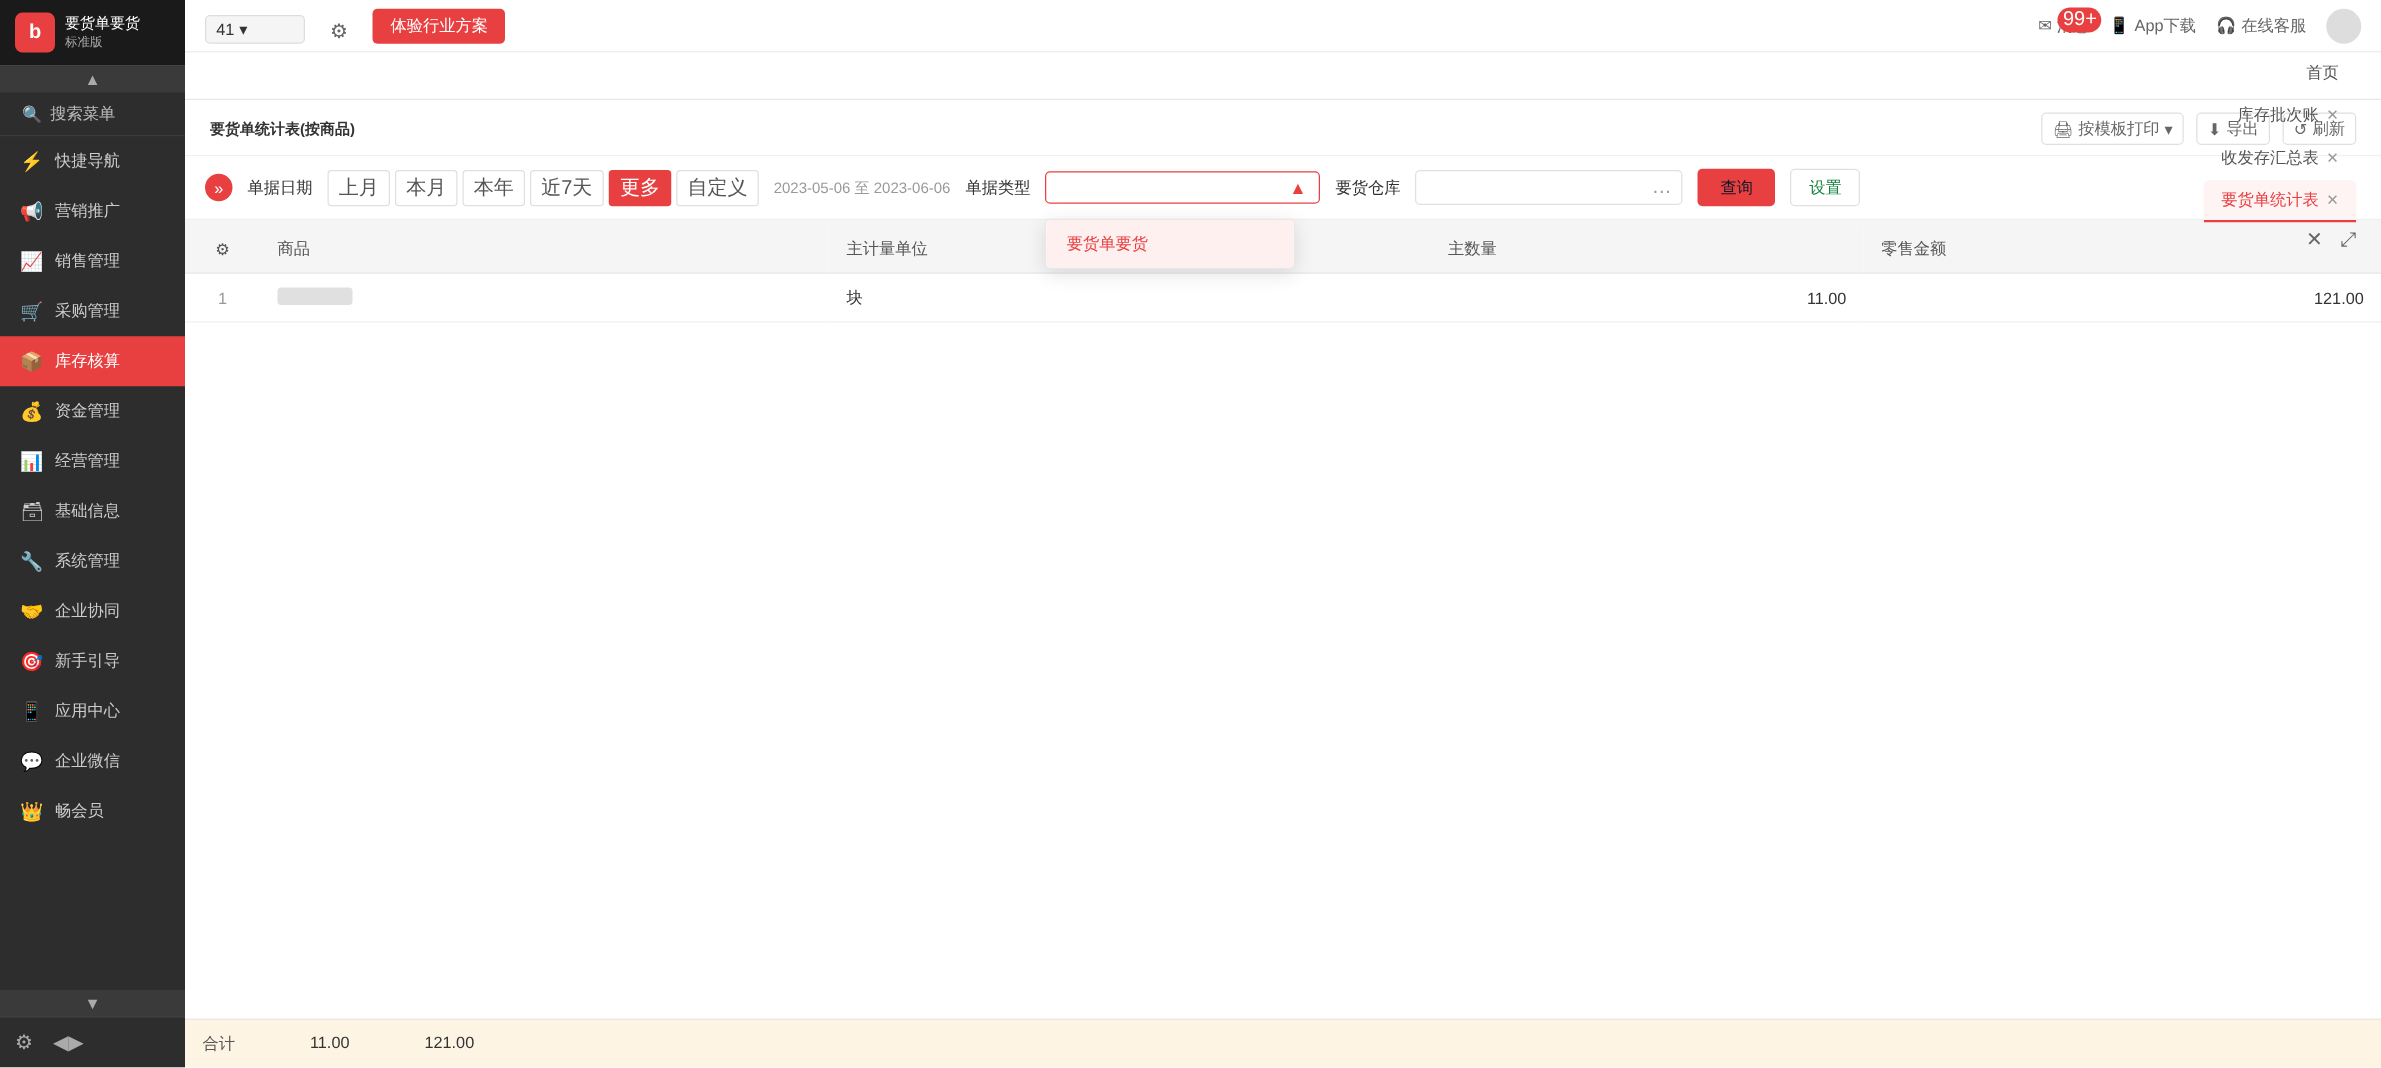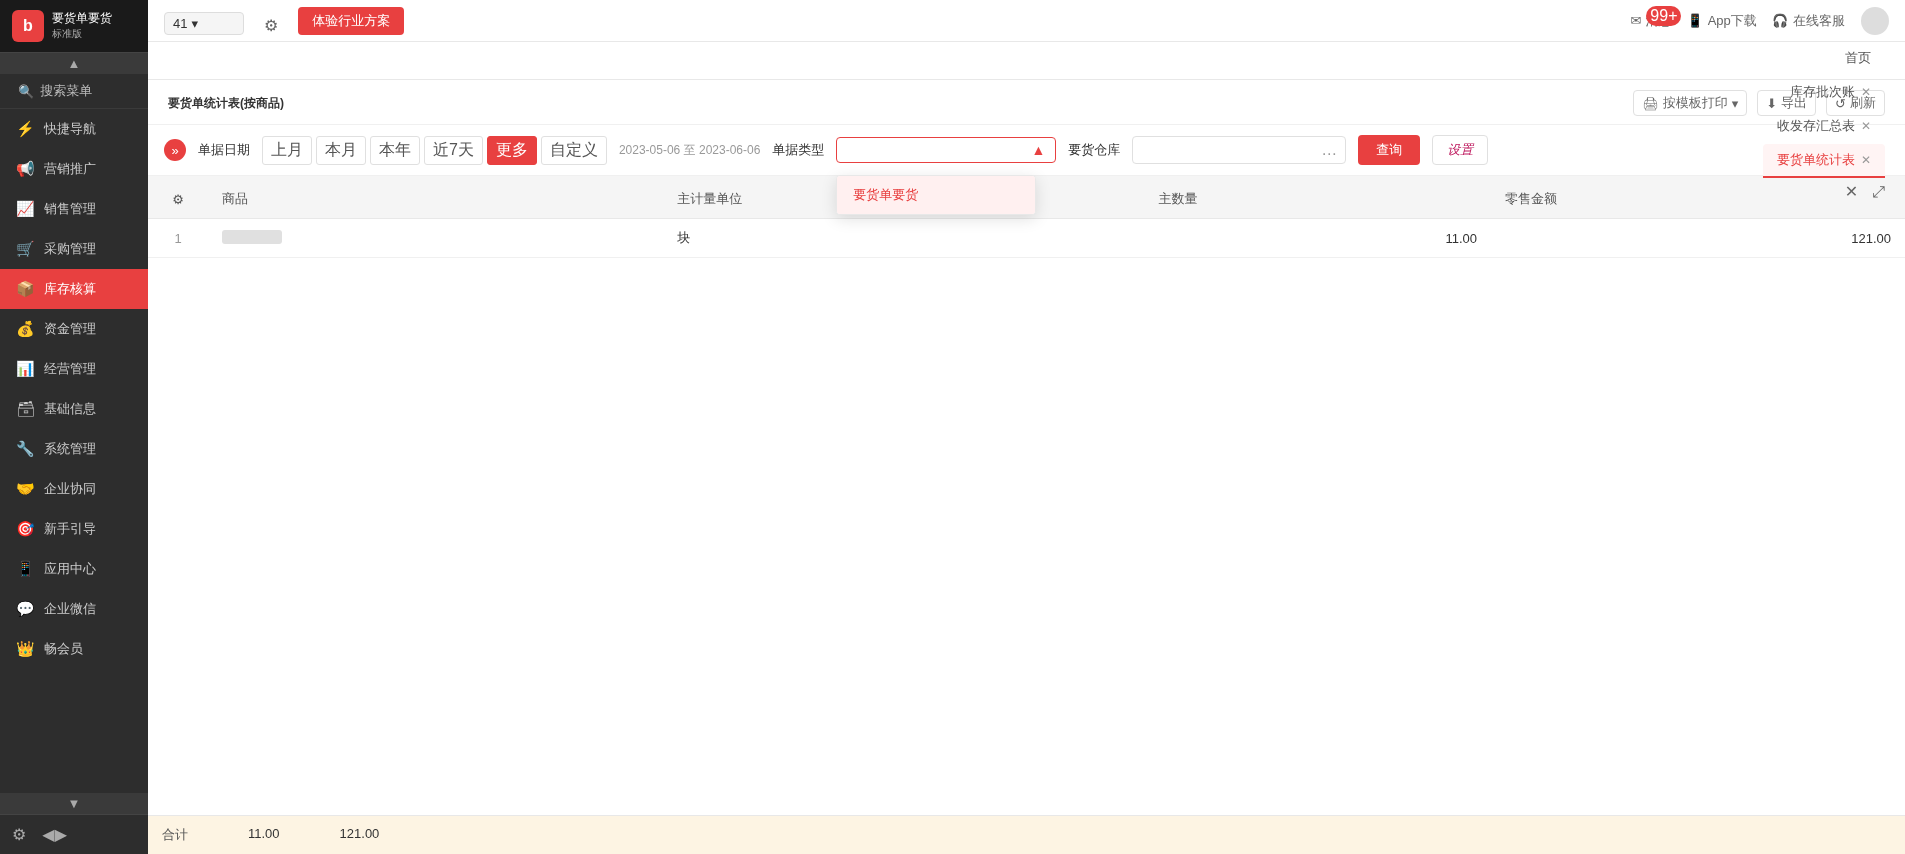--- a/index.html
+++ b/index.html
@@ -243,27 +243,27 @@
       display: flex; align-items: center;
       border: 1px solid #e0e0e0;
       border-radius: 4px;
       padding: 4px 8px;
       min-width: 180px;
       background: #fff;
     }
     .filter-more-icon { font-size: 16px; color: #999; cursor: pointer; margin-left: 4px; }
 
     .btn-query {
-      background: #e84040; color: #ffffff; border: none;
+      background: #e84040; color: #0f172a; border: none;
       border-radius: 4px; padding: 6px 18px; font-size: 13px; cursor: pointer;
     }
     .btn-settings {
-      background: #fff; color: #be185d;
+      background: #fff; color: #15803d;
       border: 1px solid #e0e0e0;
-      border-radius: 4px; padding: 5px 14px; font-size: 13px; cursor: pointer; font-style: italic;
+      border-radius: 4px; padding: 5px 14px; font-size: 13px; cursor: pointer;
     }
 
     
     .dropdown-overlay {
       position: absolute;
       top: 38px;
       left: 0;
       background: #fff;
       border: 1px solid #e8e8e8;
       border-radius: 4px;

